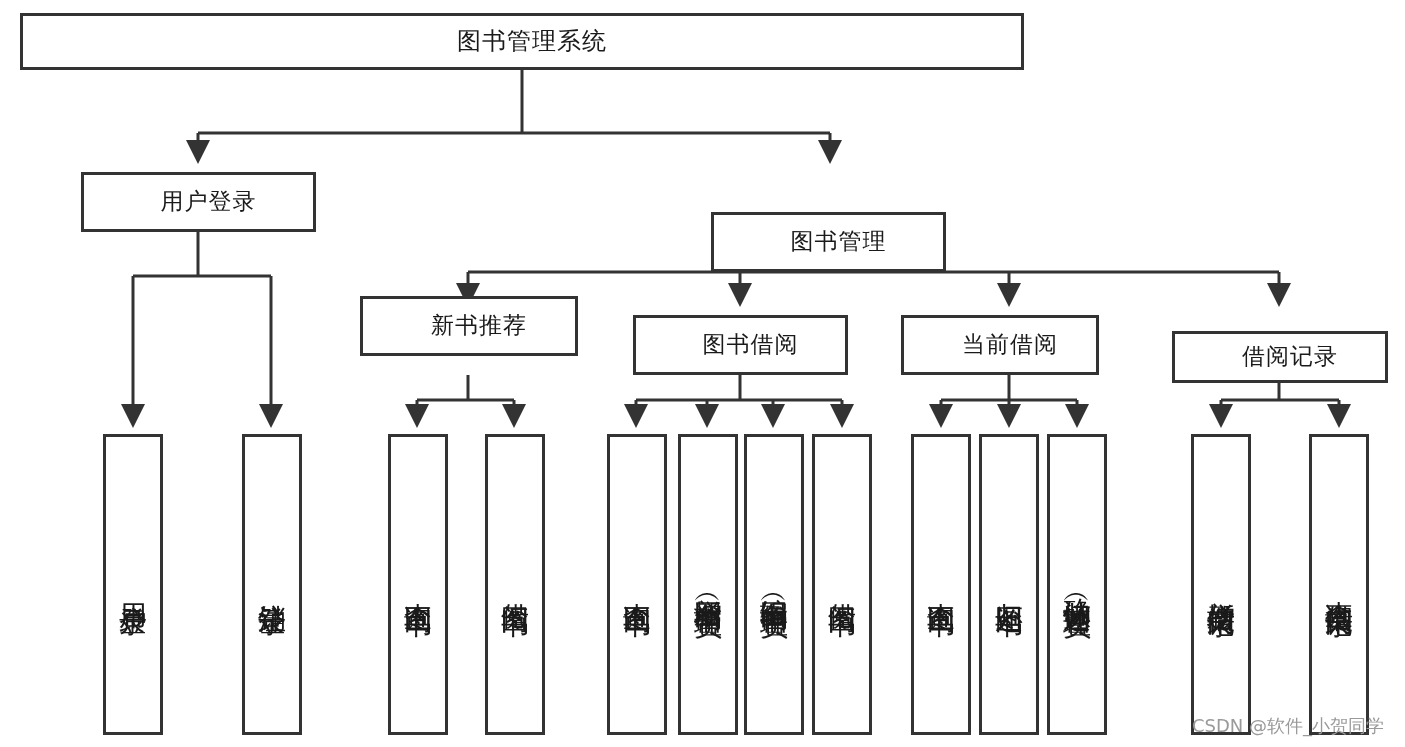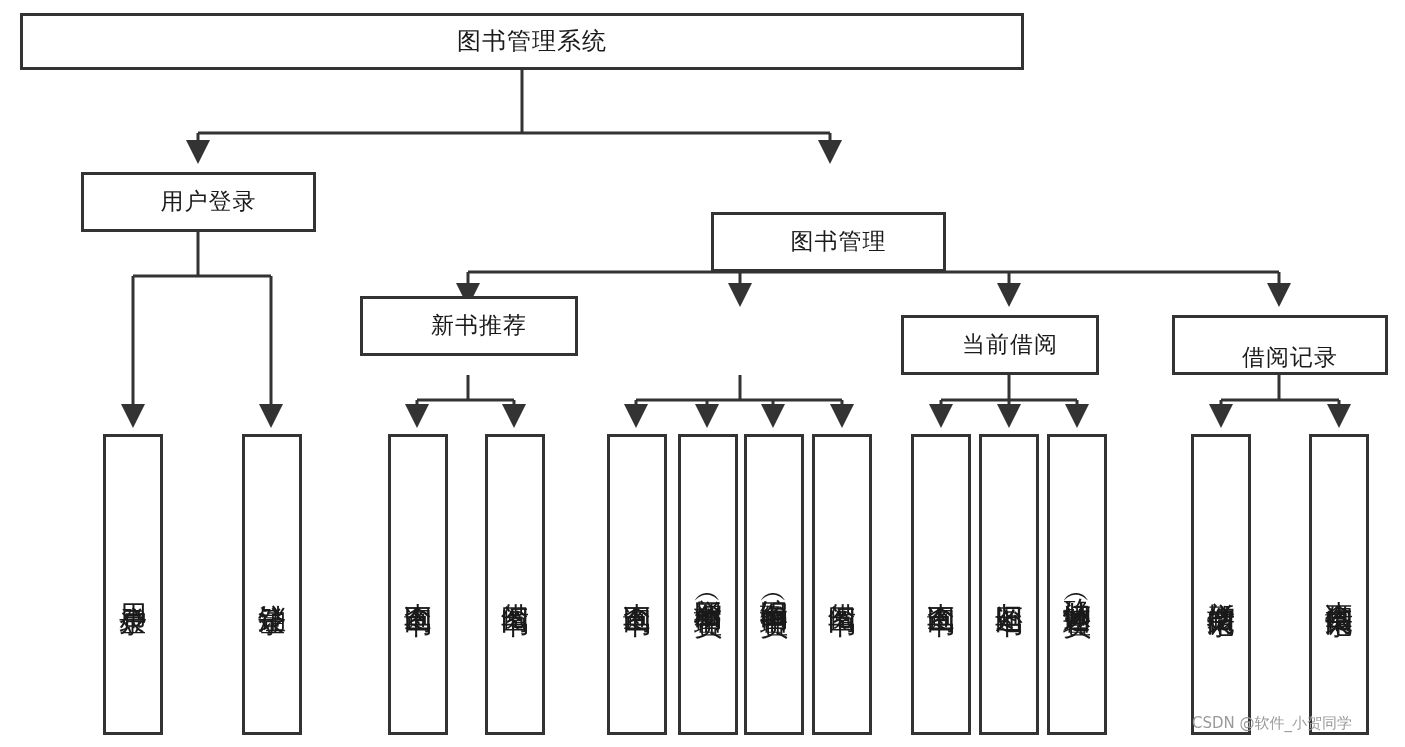--- a/index.html
+++ b/index.html
@@ -53,21 +53,21 @@
     writing-mode: vertical-rl;
     text-orientation: upright;
     display: block;
     white-space: nowrap;
   }
   #title-node { font-size: 24px; }
   .watermark {
     position: absolute;
     left: 1192px;
     top: 714px;
-    font-size: 15px;
+    font-size: 18px;
     color: #9a9a9a;
     white-space: nowrap;
     font-family: "DejaVu Sans", "Liberation Sans", sans-serif;
   }
 </style>
 </head>
 <body>
 
 <div id="canvas">
 
@@ -128,24 +128,27 @@
   <div class="node horiz" style="left:81px; top:172px; width:235px; height:60px;">
     <span>用户登录</span>
   </div>
   <div class="node horiz" style="left:711px; top:172px; width:235px; height:60px;margin-top:40px;">
     <span>图书管理</span>
   </div>
 
   <div class="node horiz" style="left:360px; top:296px; width:218px; height:60px;">
     <span>新书推荐</span>
   </div>
+  <div class="node horiz" style="left:633px; top:315px; width:215px; height:60px;">
+    <span>图书借阅</span>
+  </div>
   <div class="node horiz" style="left:901px; top:315px; width:198px; height:60px;">
     <span>当前借阅</span>
   </div>
-  <div class="node horiz" style="left:1172px; top:315px; width:216px; height:60px;align-items:flex-end;">
+  <div class="node horiz" style="left:1172px; top:331px; width:216px; height:52px;">
     <span>借阅记录</span>
   </div>
 
   <div class="node vert" style="left:103px; top:434px; width:60px; height:301px;">
     <span class="vtext">用户登录</span>
   </div>
   <div class="node vert" style="left:242px; top:434px; width:60px; height:301px;">
     <span class="vtext">注销登录</span>
   </div>
 

